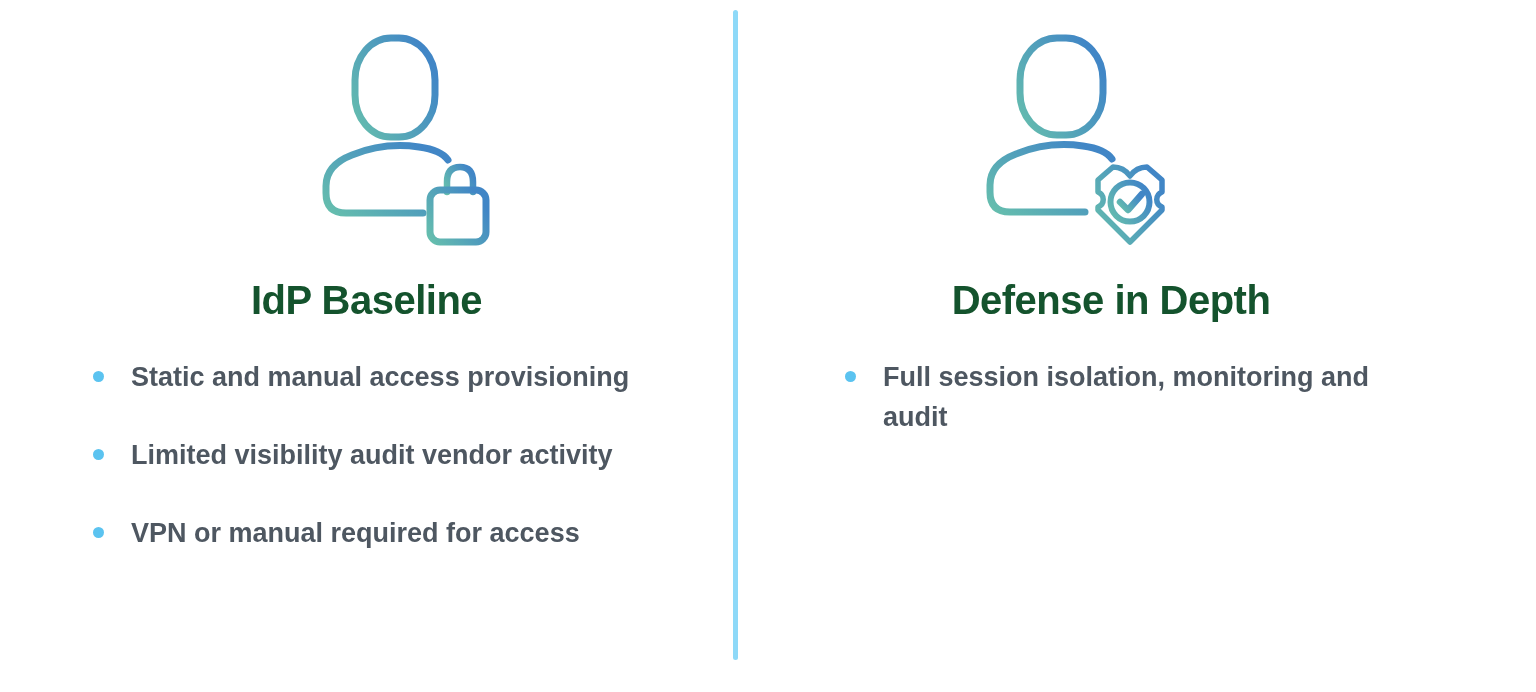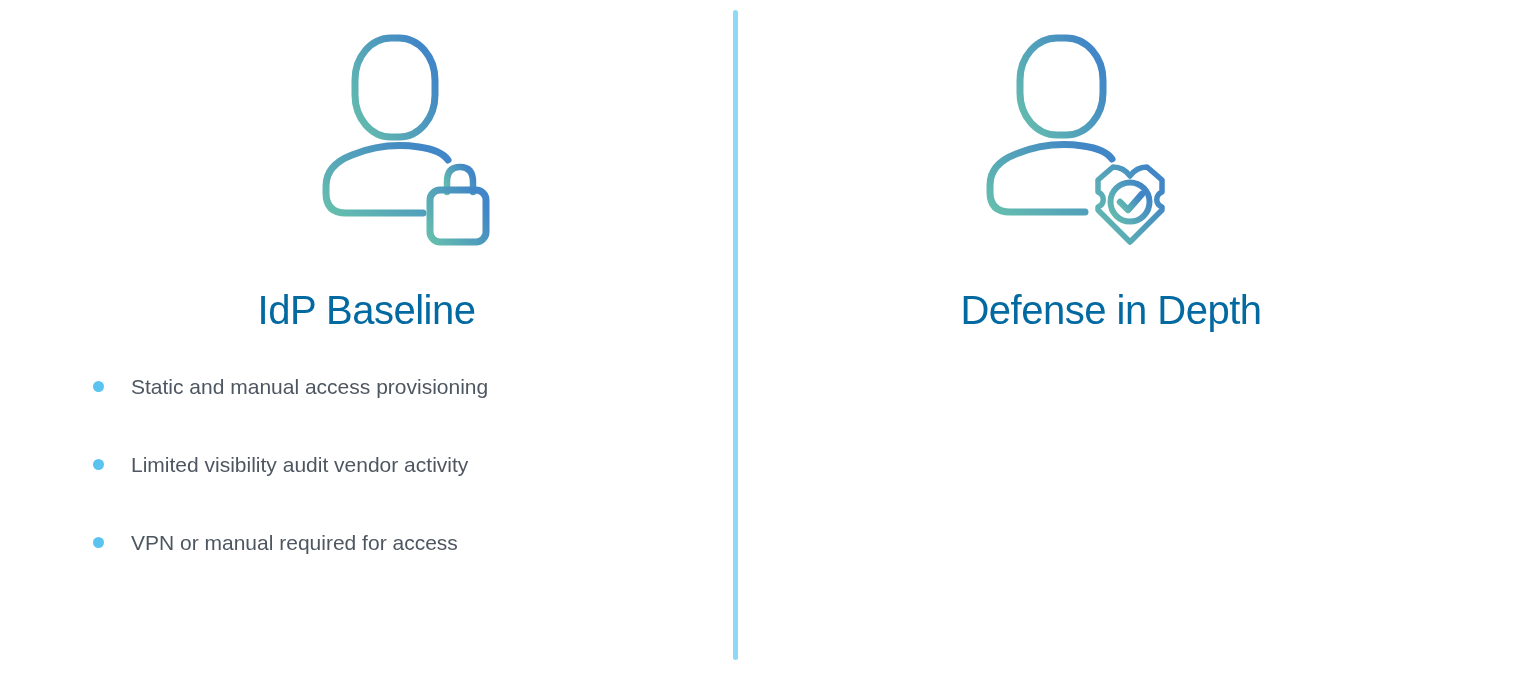--- a/index.html
+++ b/index.html
@@ -16,34 +16,34 @@
     width: 5px; height: 650px; margin-top: 10px;
     background: #8ED9F8; border-radius: 3px; flex: none;
   }
 
   .icon-wrap { margin-top: 34px; height: 212px; }
   .col-left  .icon-wrap { padding-left: 322px; }
   .col-right .icon-wrap { padding-left: 247px; }
   .icon-wrap svg { display: block; }
 
   .col-title {
-    margin-top: 42px;
-    font-size: 40px; line-height: 44px; font-weight: normal;
+    margin-top: 32px;
+    font-size: 40px; line-height: 44px; font-weight: bold;
     letter-spacing: -0.5px;
-    color: #0369a1; text-align: center;
+    color: #14532d; text-align: center;
   }
   .col-right .col-title { padding-right: 52px; }
 
   ul.bullets { list-style: none; margin-top: 35px; }
   .col-left  ul.bullets { margin-left: 93px;  width: 538px; }
   .col-right ul.bullets { margin-left: 107px; width: 558px; }
 
   ul.bullets li {
     position: relative; padding-left: 38px; margin-bottom: 38px;
-    font-size: 21px; line-height: 40px; font-weight: 400;
+    font-size: 27px; line-height: 40px; font-weight: 700;
     color: #4E5761;
   }
   ul.bullets li .dot {
     position: absolute; left: 0; top: 14px;
     width: 11px; height: 11px; border-radius: 50%;
     background: #5BC3F0;
   }
 </style>
 </head>
 <body>
@@ -104,16 +104,20 @@
           <path d="M 135 168 L 143 176 L 157 160" stroke-width="6.5"></path>
           <path d="M 145 142 L 145 148" stroke-width="5"></path>
           <path d="M 114 168 L 125 168" stroke-width="5"></path>
           <path d="M 165 168 L 176 168" stroke-width="5"></path>
           <path d="M 145 188 L 145 199" stroke-width="5"></path>
         </g>
       </svg>
     </div>
     <h2 class="col-title">Defense in Depth</h2>
     <ul class="bullets">
+      <li>
+        <span class="dot"></span>
+        <span>Full session isolation, monitoring and audit</span>
+      </li>
     </ul>
   </div>
 
 </div>
 
 </body></html>

